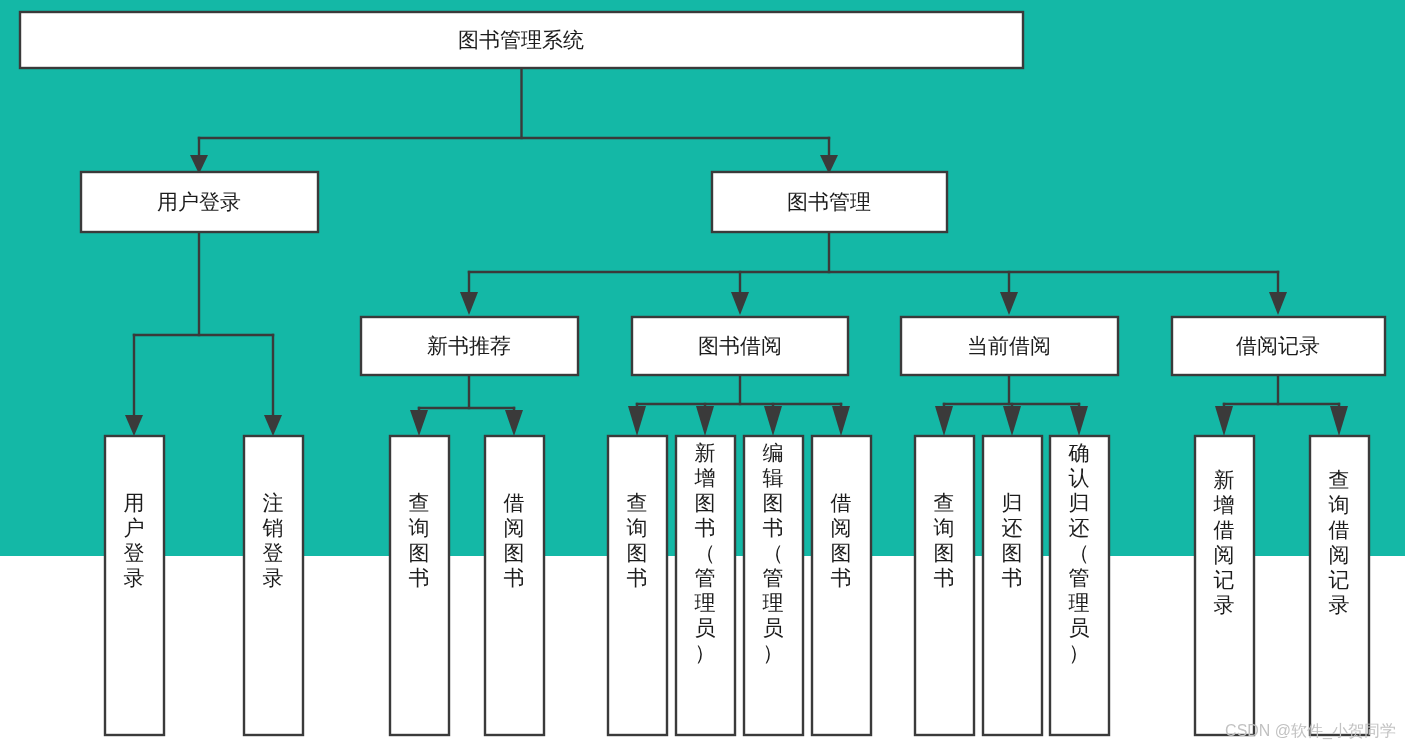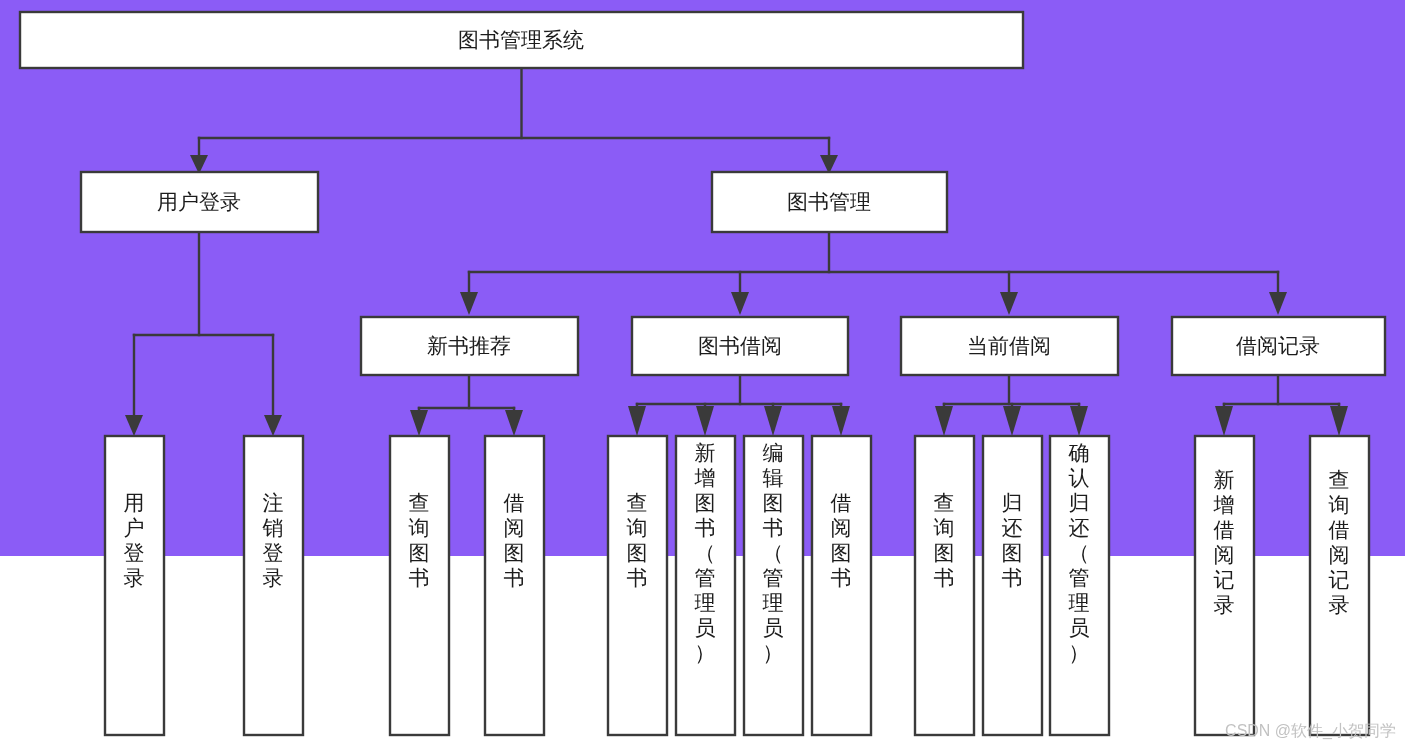--- a/index.html
+++ b/index.html
@@ -10,21 +10,21 @@
   body {
     width: 1405px;
     height: 747px;
     font-family: "Liberation Sans", "DejaVu Sans", sans-serif;
     overflow: hidden;
   }
   #diagram-root {
     position: relative;
     width: 1405px;
     height: 556px;
-    background: #8b5cf6;
+    background: #14b8a6;
   }
   svg.diagram-canvas {
     position: absolute;
     top: 0;
     left: 0;
     width: 1405px;
     height: 747px;
     display: block;
   }
   .node-box {

